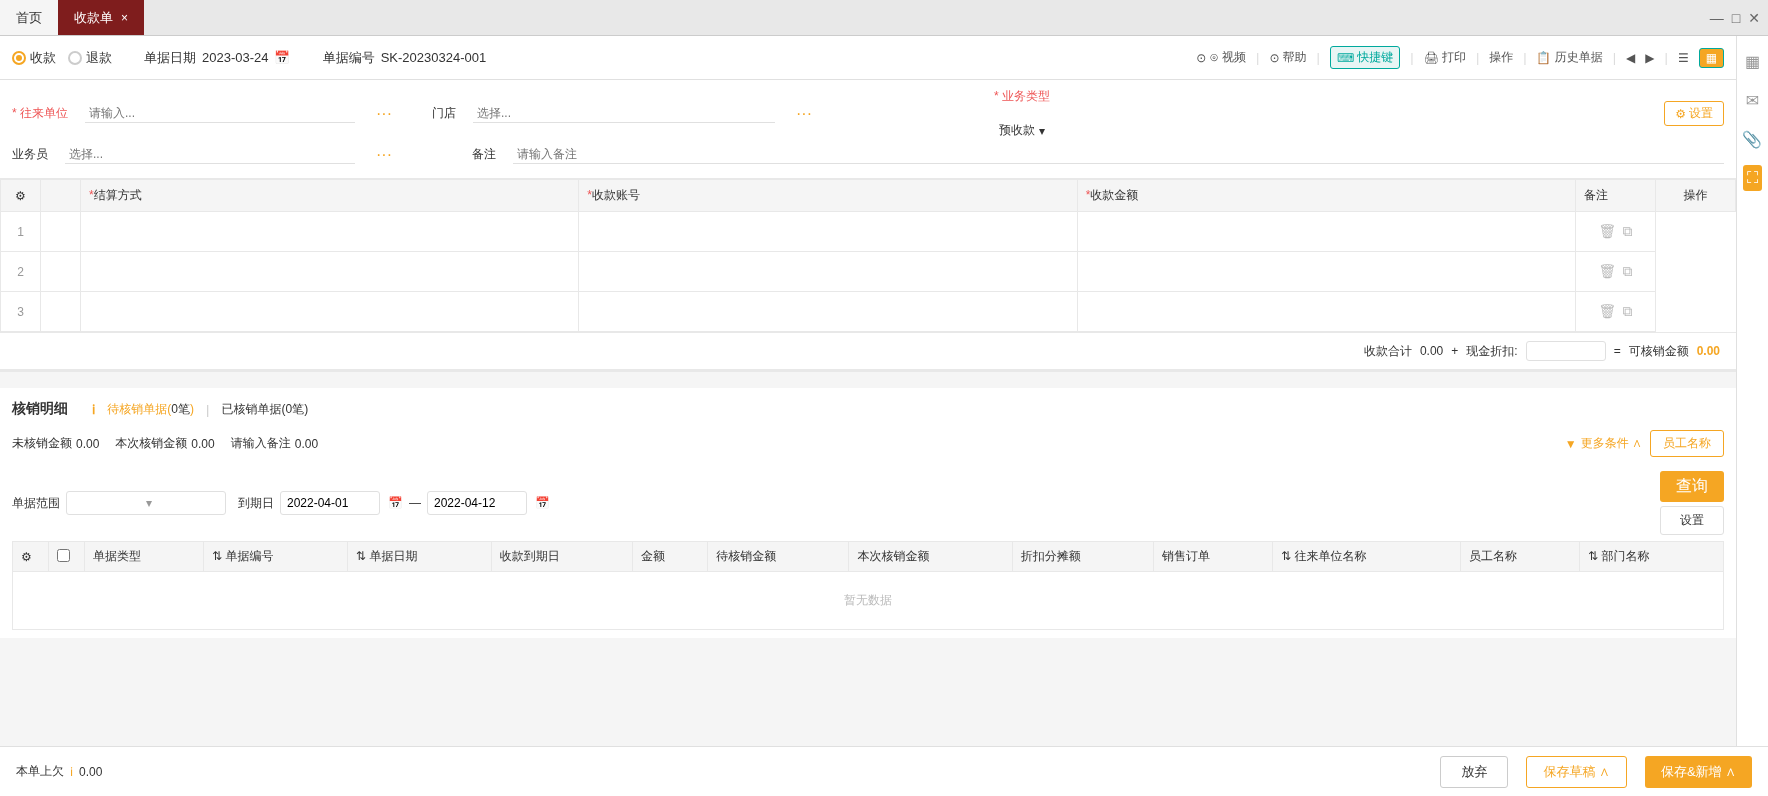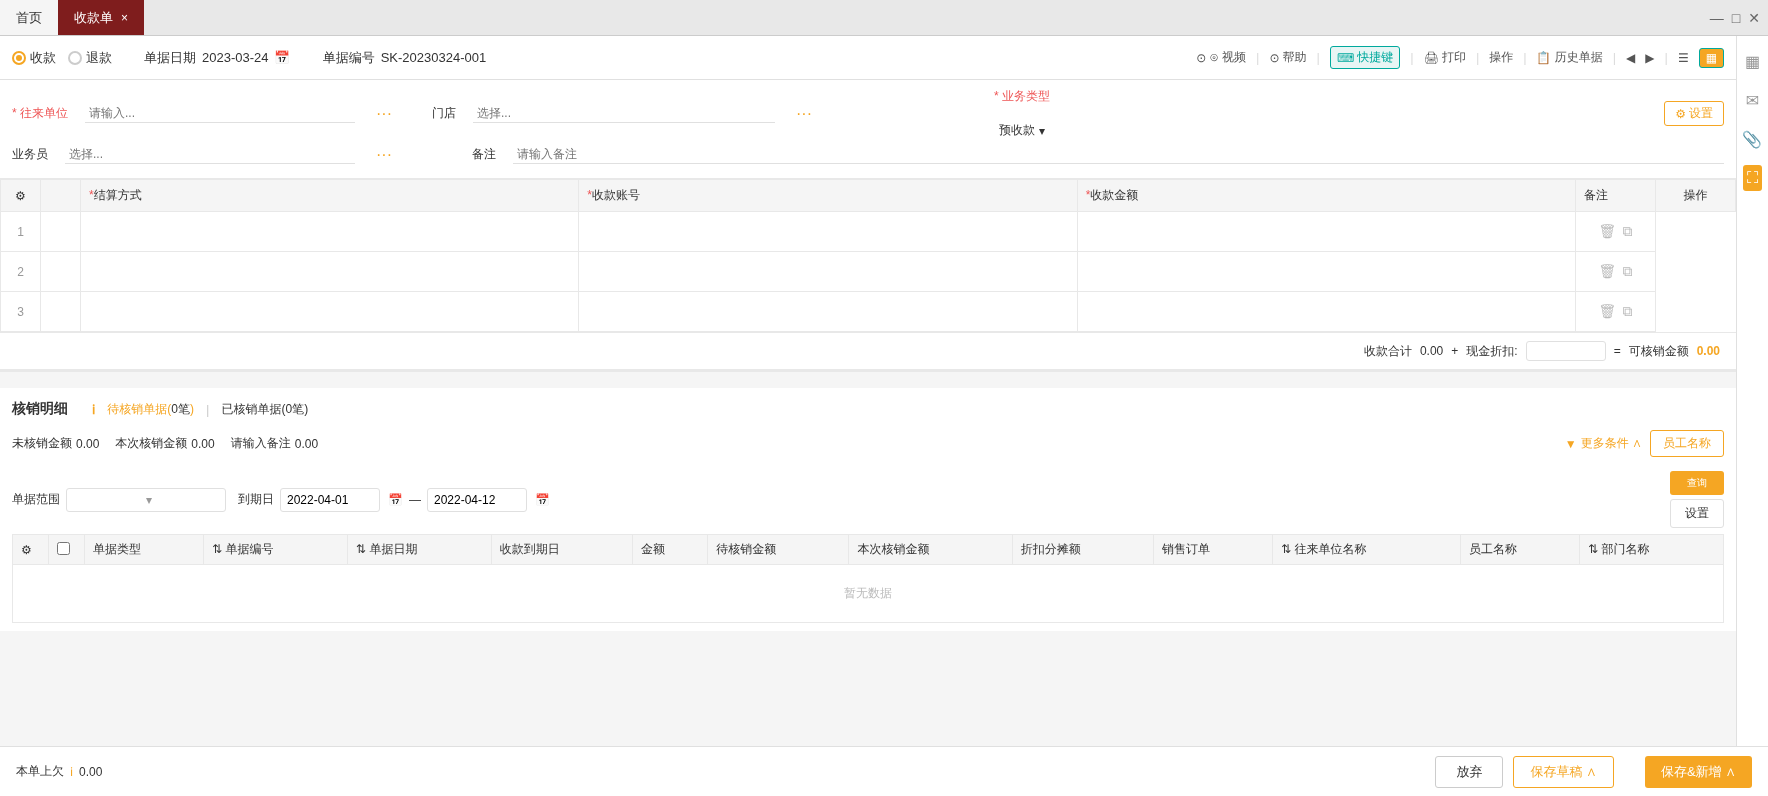--- a/index.html
+++ b/index.html
@@ -108,40 +108,40 @@
     .auto-btn { background: #fff; border: 1px solid #f5a623; color: #f5a623; padding: 4px 12px; border-radius: 3px; cursor: pointer; font-size: 12px; }
 
     
     .filter-row { display: flex; align-items: center; gap: 12px; padding: 6px 0; }
     .filter-field { display: flex; align-items: center; gap: 6px; font-size: 12px; }
     .filter-select { display: flex; align-items: center; border: 1px solid #e0e0e0; border-radius: 3px; padding: 4px 8px; min-width: 160px; cursor: pointer; }
     .filter-select span { flex: 1; color: #bbb; }
     .filter-select .chev { color: #999; }
     .date-input { border: 1px solid #e0e0e0; border-radius: 3px; padding: 4px 6px; font-size: 12px; width: 100px; outline: none; }
     .date-sep { color: #333; }
-    .query-btn { background: #f5a623; color: #fff; border: none; padding: 5px 16px; border-radius: 3px; cursor: pointer; font-size: 10px; }
+    .query-btn { background: #f5a623; color: #fff; border: none; padding: 5px 16px; border-radius: 3px; cursor: pointer; font-size: 16px; }
     .settings-btn2 { background: #fff; border: 1px solid #e0e0e0; color: #333; padding: 5px 14px; border-radius: 3px; cursor: pointer; font-size: 12px; }
     .filter-right { margin-left: auto; display: flex; flex-direction: column; gap: 4px; }
 
     
     .bottom-table-section { background: #fff; }
     .btcol { border: 1px solid #e8e8e8; padding: 6px 8px; font-size: 12px; white-space: nowrap; }
 
     
     .footer {
       position: fixed; bottom: 0; left: 0; right: 0; background: #fff;
       border-top: 1px solid #e0e0e0; padding: 8px 16px;
       display: flex; align-items: center; justify-content: space-between; height: 50px;
     }
     .footer-left { display: flex; align-items: center; gap: 6px; font-size: 12px; }
     .footer-left .info-icon { color: #f5a623; cursor: pointer; }
-    .footer-right { display: flex; gap: 10px; }
+    .footer-right { display: flex; gap: 18px; }
     .btn-abandon { border: 1px solid #ccc; background: #fff; color: #333; padding: 6px 20px; border-radius: 3px; cursor: pointer; font-size: 13px; }
     .btn-save-draft { background: #fff; border: 1px solid #f5a623; color: #f5a623; padding: 6px 16px; border-radius: 3px; cursor: pointer; font-size: 13px; display: flex; align-items: center; gap: 4px; }
-    .btn-save-new { background: #f5a623; color: #fff; border: none; padding: 6px 16px; border-radius: 3px; cursor: pointer; font-size: 13px; display: flex; align-items: center; gap: 4px; margin-left: 21px; }
+    .btn-save-new { background: #f5a623; color: #fff; border: none; padding: 6px 16px; border-radius: 3px; cursor: pointer; font-size: 13px; display: flex; align-items: center; gap: 4px; }
 
     
     .right-panel {
       position: fixed; right: 0; top: 36px; bottom: 50px; width: 32px;
       background: #fff; border-left: 1px solid #e0e0e0;
       display: flex; flex-direction: column; align-items: center; gap: 12px; padding-top: 12px;
     }
     .rp-icon { cursor: pointer; color: #999; font-size: 16px; padding: 4px; }
     .rp-icon.active { background: #f5a623; color: #fff; border-radius: 3px; }
 

